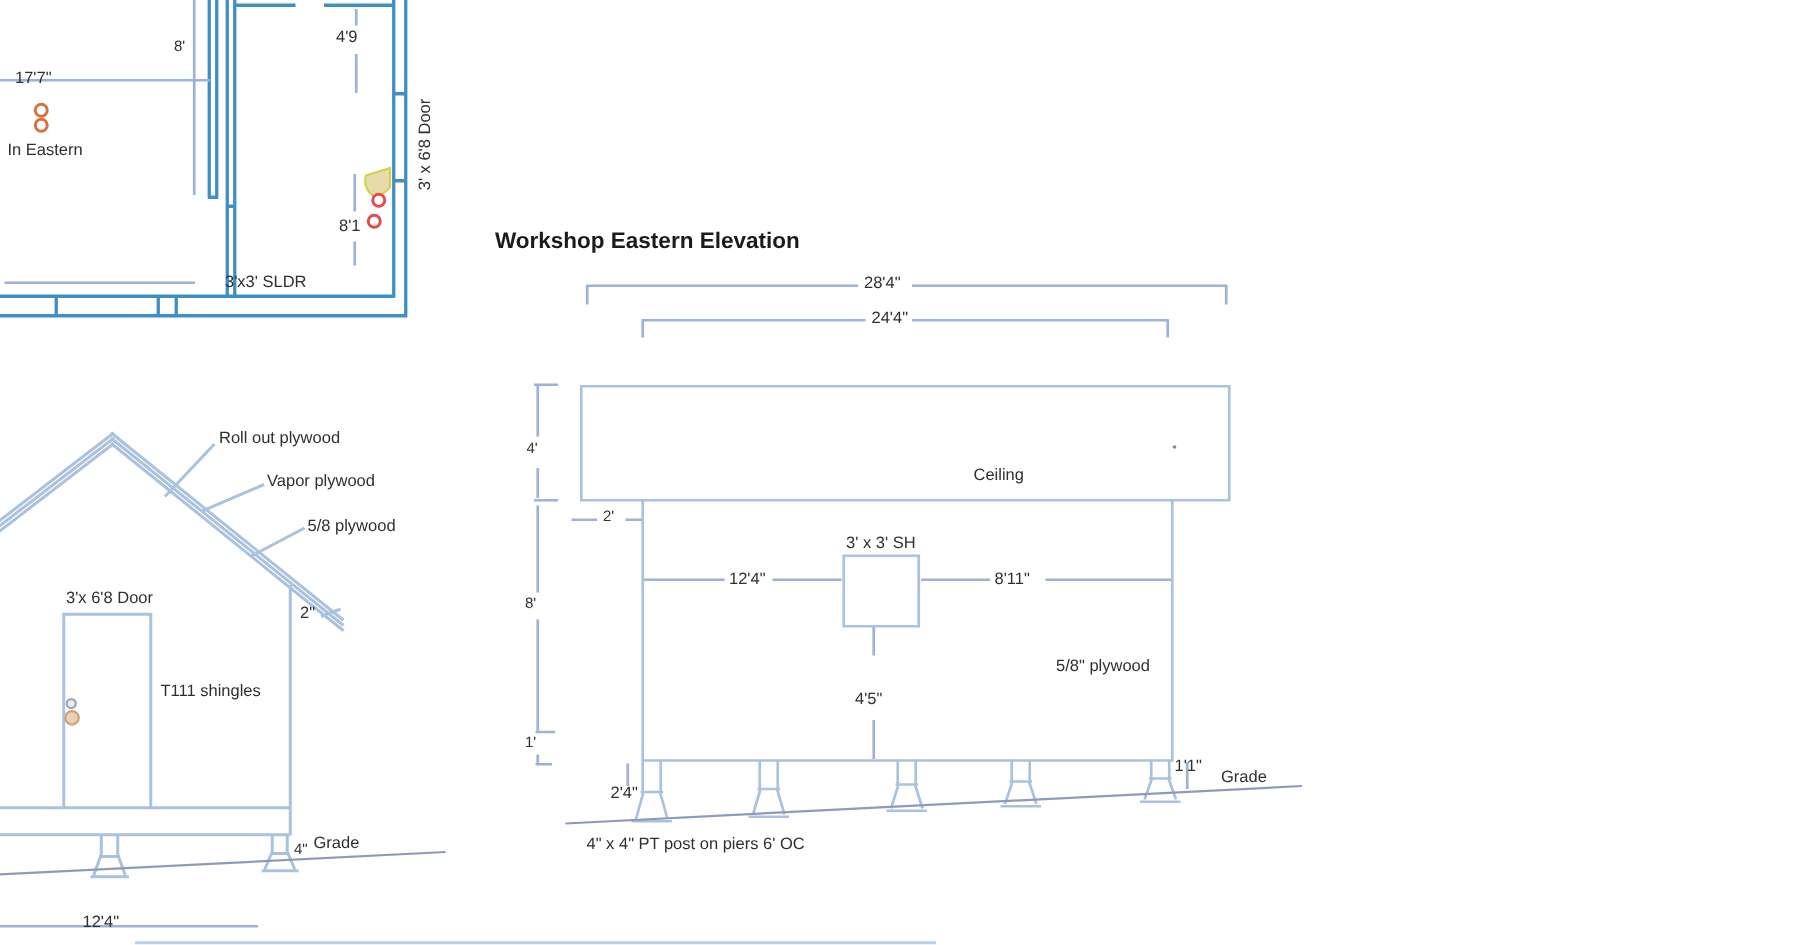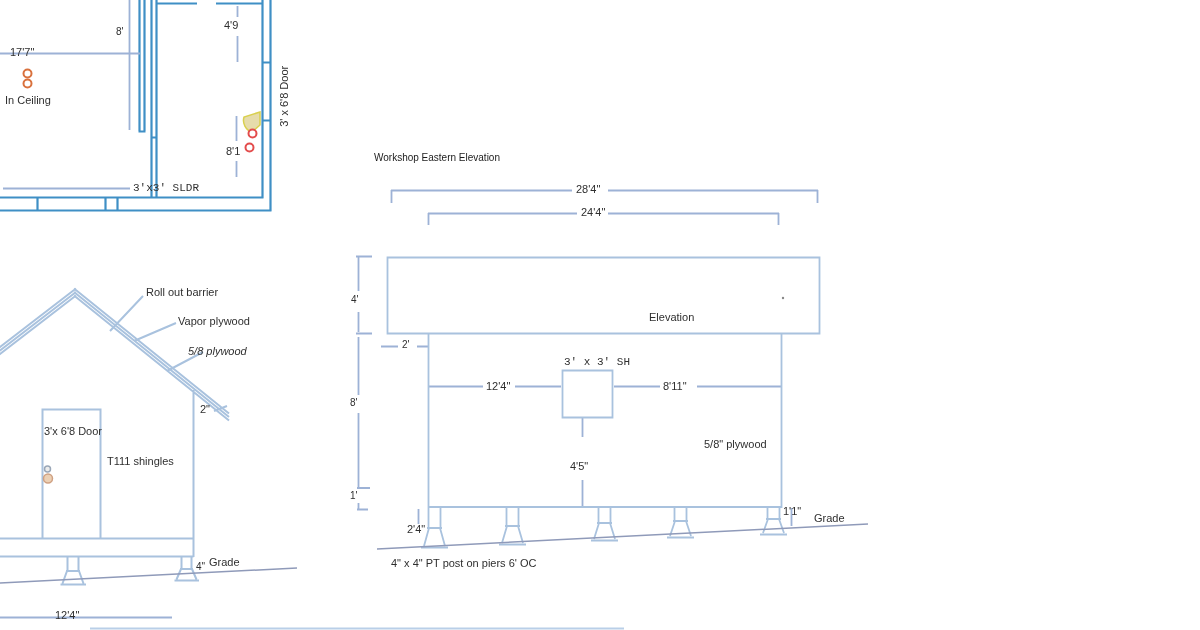--- a/index.html
+++ b/index.html
@@ -1,21 +1,21 @@
 <!DOCTYPE html>
 <html><head>
 <meta charset="utf-8">
 <style>
   html,body{margin:0;padding:0;background:#fff;}
   .canvas{position:relative;width:1200px;height:630px;background:#ffffff;overflow:hidden;
           font-family:"Liberation Sans",sans-serif;}
   svg.draw{position:absolute;left:0;top:0;}
   .lbl{position:absolute;font-size:11px;color:#2f2f2f;white-space:nowrap;line-height:1.15;}
   .sm{font-size:10px;}
-  .title{font-weight:normal;font-size:10px;color:#1b1b1b;margin-left:44px;}
+  .title{font-weight:bold;font-size:15px;color:#1b1b1b;}
   .rot{transform:rotate(-90deg);transform-origin:center center;text-align:center;}
 </style>
 </head>
 <body>
 
 <div class="canvas">
 
   <svg class="draw" width="1200" height="630" viewBox="0 0 1200 630">
 
     <g>
@@ -76,43 +76,43 @@
                M767.5,507 V519 M779.5,507 V519 M766,519 H781 M768,519 L763,533 M779,519 L784,533 M760,534.5 H787"></path>
       <path fill="none" stroke="#8f9ab9" stroke-width="1.5" d="M377,549 L868,524"></path>
       <circle cx="783" cy="298" r="1.2" fill="#888"></circle>
     </g>
   </svg>
 
   <span class="lbl sm" style="left:199px;top:-9px;">5'4</span>
   <span class="lbl sm" style="left:116px;top:26px;">8'</span>
   <span class="lbl" style="left:10px;top:46px;">17'7"</span>
   <span class="lbl" style="left:224px;top:19px;">4'9</span>
-  <span class="lbl" style="left:5px;top:94px;">In Ceiling</span>
+  <span class="lbl" style="left:5px;top:94px;">In Eastern</span>
   <span class="lbl" style="left:226px;top:145px;">8'1</span>
-  <span class="lbl" style="left:133px;top:182px;font-family:Liberation Mono, monospace;">3'x3' SLDR</span>
+  <span class="lbl" style="left:150px;top:182px;">3'x3' SLDR</span>
   <span class="lbl rot" style="left:248px;top:90px;width:72px;">3' x 6'8 Door</span>
 
-  <span class="lbl" style="left:146px;top:286px;">Roll out barrier</span>
+  <span class="lbl" style="left:146px;top:286px;">Roll out plywood</span>
   <span class="lbl" style="left:178px;top:315px;">Vapor plywood</span>
-  <span class="lbl" style="left:188px;top:345px;font-style:italic;">5/8 plywood</span>
-  <span class="lbl" style="left:44px;top:393px;margin-top:32px;">3'x  6'8 Door</span>
+  <span class="lbl" style="left:205px;top:345px;">5/8 plywood</span>
+  <span class="lbl" style="left:44px;top:393px;">3'x  6'8 Door</span>
   <span class="lbl" style="left:200px;top:403px;">2"</span>
   <span class="lbl" style="left:107px;top:455px;">T111 shingles</span>
   <span class="lbl sm" style="left:196px;top:561px;">4"</span>
   <span class="lbl" style="left:209px;top:556px;">Grade</span>
   <span class="lbl" style="left:55px;top:609px;">12'4"</span>
 
   <span class="lbl title" style="left:330px;top:152px;">Workshop Eastern Elevation</span>
   <span class="lbl" style="left:576px;top:183px;">28'4"</span>
   <span class="lbl" style="left:581px;top:206px;">24'4"</span>
   <span class="lbl sm" style="left:351px;top:294px;">4'</span>
-  <span class="lbl" style="left:649px;top:311px;">Elevation</span>
+  <span class="lbl" style="left:649px;top:311px;">Ceiling</span>
   <span class="lbl sm" style="left:402px;top:339px;">2'</span>
   <span class="lbl sm" style="left:350px;top:397px;">8'</span>
-  <span class="lbl" style="left:564px;top:356px;font-family:Liberation Mono, monospace;">3' x 3' SH</span>
+  <span class="lbl" style="left:564px;top:356px;">3' x 3' SH</span>
   <span class="lbl" style="left:486px;top:380px;">12'4"</span>
   <span class="lbl" style="left:663px;top:380px;">8'11"</span>
   <span class="lbl" style="left:704px;top:438px;">5/8" plywood</span>
   <span class="lbl" style="left:570px;top:460px;">4'5"</span>
   <span class="lbl sm" style="left:350px;top:490px;">1'</span>
   <span class="lbl" style="left:407px;top:523px;">2'4"</span>
   <span class="lbl" style="left:783px;top:505px;">1'1"</span>
   <span class="lbl" style="left:814px;top:512px;">Grade</span>
   <span class="lbl" style="left:391px;top:557px;">4" x 4" PT post on piers 6' OC</span>
 

